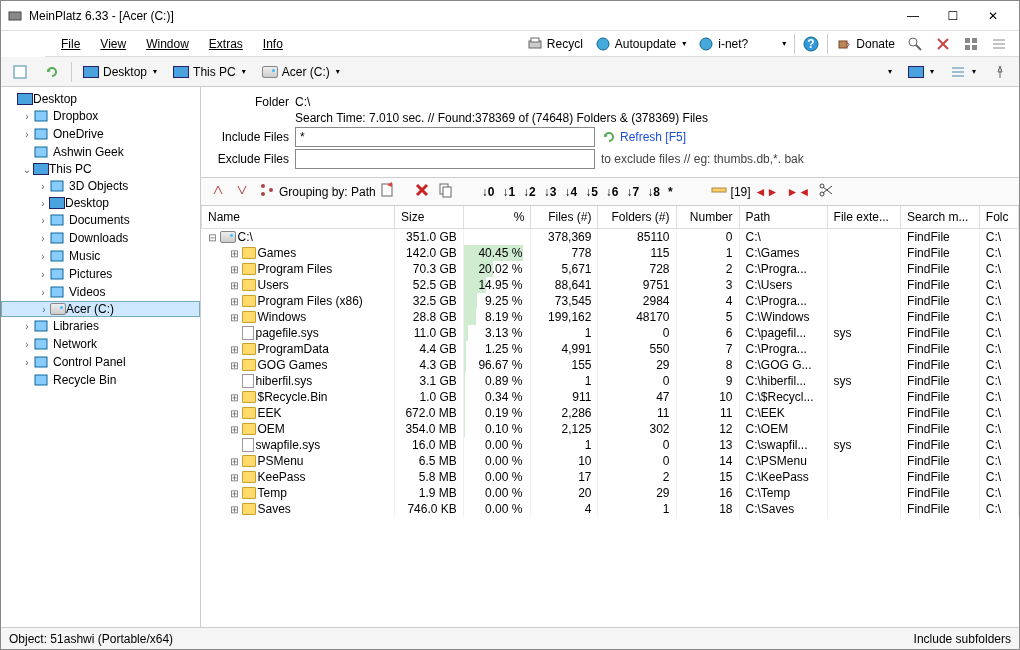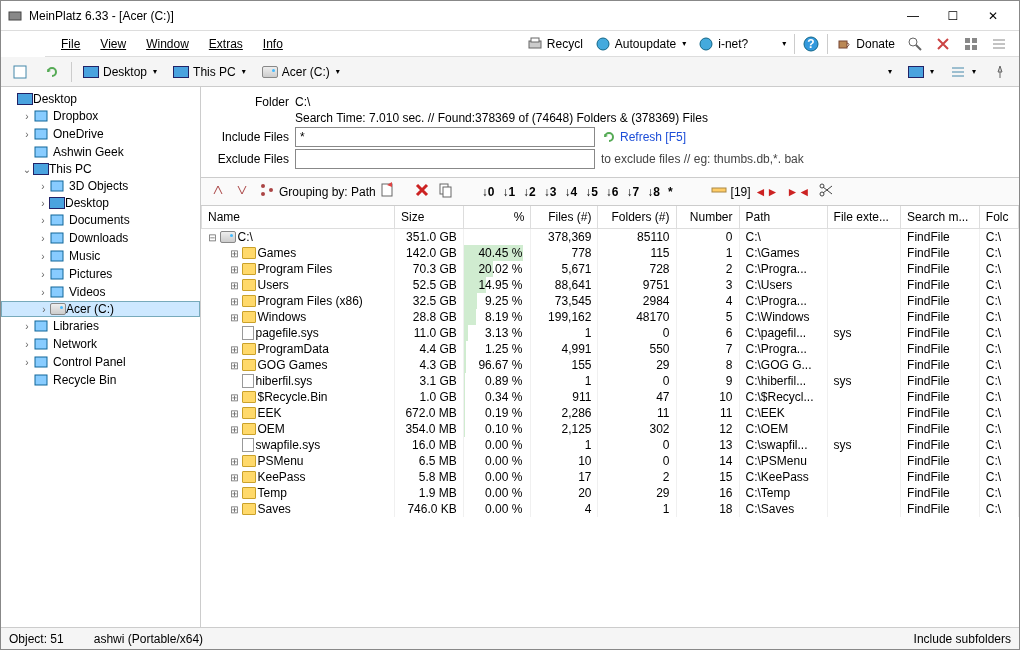--- a/index.html
+++ b/index.html
@@ -37,21 +37,21 @@
 table.grid th { background: #fff; border: 1px solid #ddd; border-top: none; padding: 4px 6px; text-align: left; font-weight: normal; position: sticky; top: 0; white-space: nowrap; }
 table.grid td { border-right: 1px solid #f0f0f0; padding: 1px 6px; white-space: nowrap; }
 .name-cell { display: flex; align-items: center; gap: 2px; }
 .exp { width: 10px; font-size: 10px; color: #666; text-align: center; }
 .folder-ico { width: 14px; height: 12px; background: #ffd96a; border: 1px solid #caa12a; border-radius: 1px; display: inline-block; }
 .file-ico { width: 12px; height: 14px; background: #fff; border: 1px solid #999; display: inline-block; }
 .pct-cell { position: relative; }
 .pct-bar { position: absolute; left: 0; top: 0; bottom: 0; background: rgba(120,200,120,0.35); }
 .pct-txt { position: relative; text-align: right; padding-right: 2px; }
 .right-align { text-align: right; }
-.statusbar { height: 22px; border-top: 1px solid #ccc; display: flex; align-items: center; padding: 0 8px; background: #f5f5f5; gap: 30px; }
+.statusbar { height: 22px; border-top: 1px solid #ccc; display: flex; align-items: center; padding: 0 8px; background: #f5f5f5; }
 .statusbar .spacer { flex: 1; }
 svg.ico { width: 16px; height: 16px; }
 .drive-ico { width: 16px; height: 12px; background: linear-gradient(#eee,#ccc); border: 1px solid #888; border-radius: 2px; display: inline-block; position: relative; }
 .drive-ico::after { content: ""; position: absolute; right: 2px; top: 2px; width: 3px; height: 3px; background: #4bf; border-radius: 50%; }
 .monitor-ico { width: 16px; height: 12px; background: #4aa3df; border: 1px solid #226; display: inline-block; }
 </style>
 </head>
 <body>
 
 <div class="titlebar">

